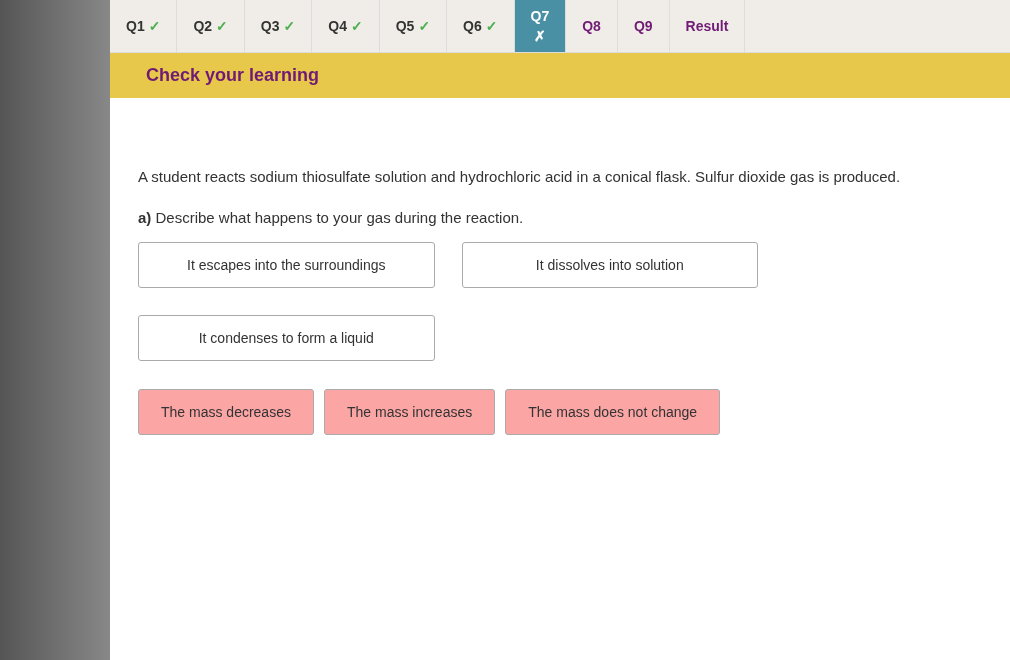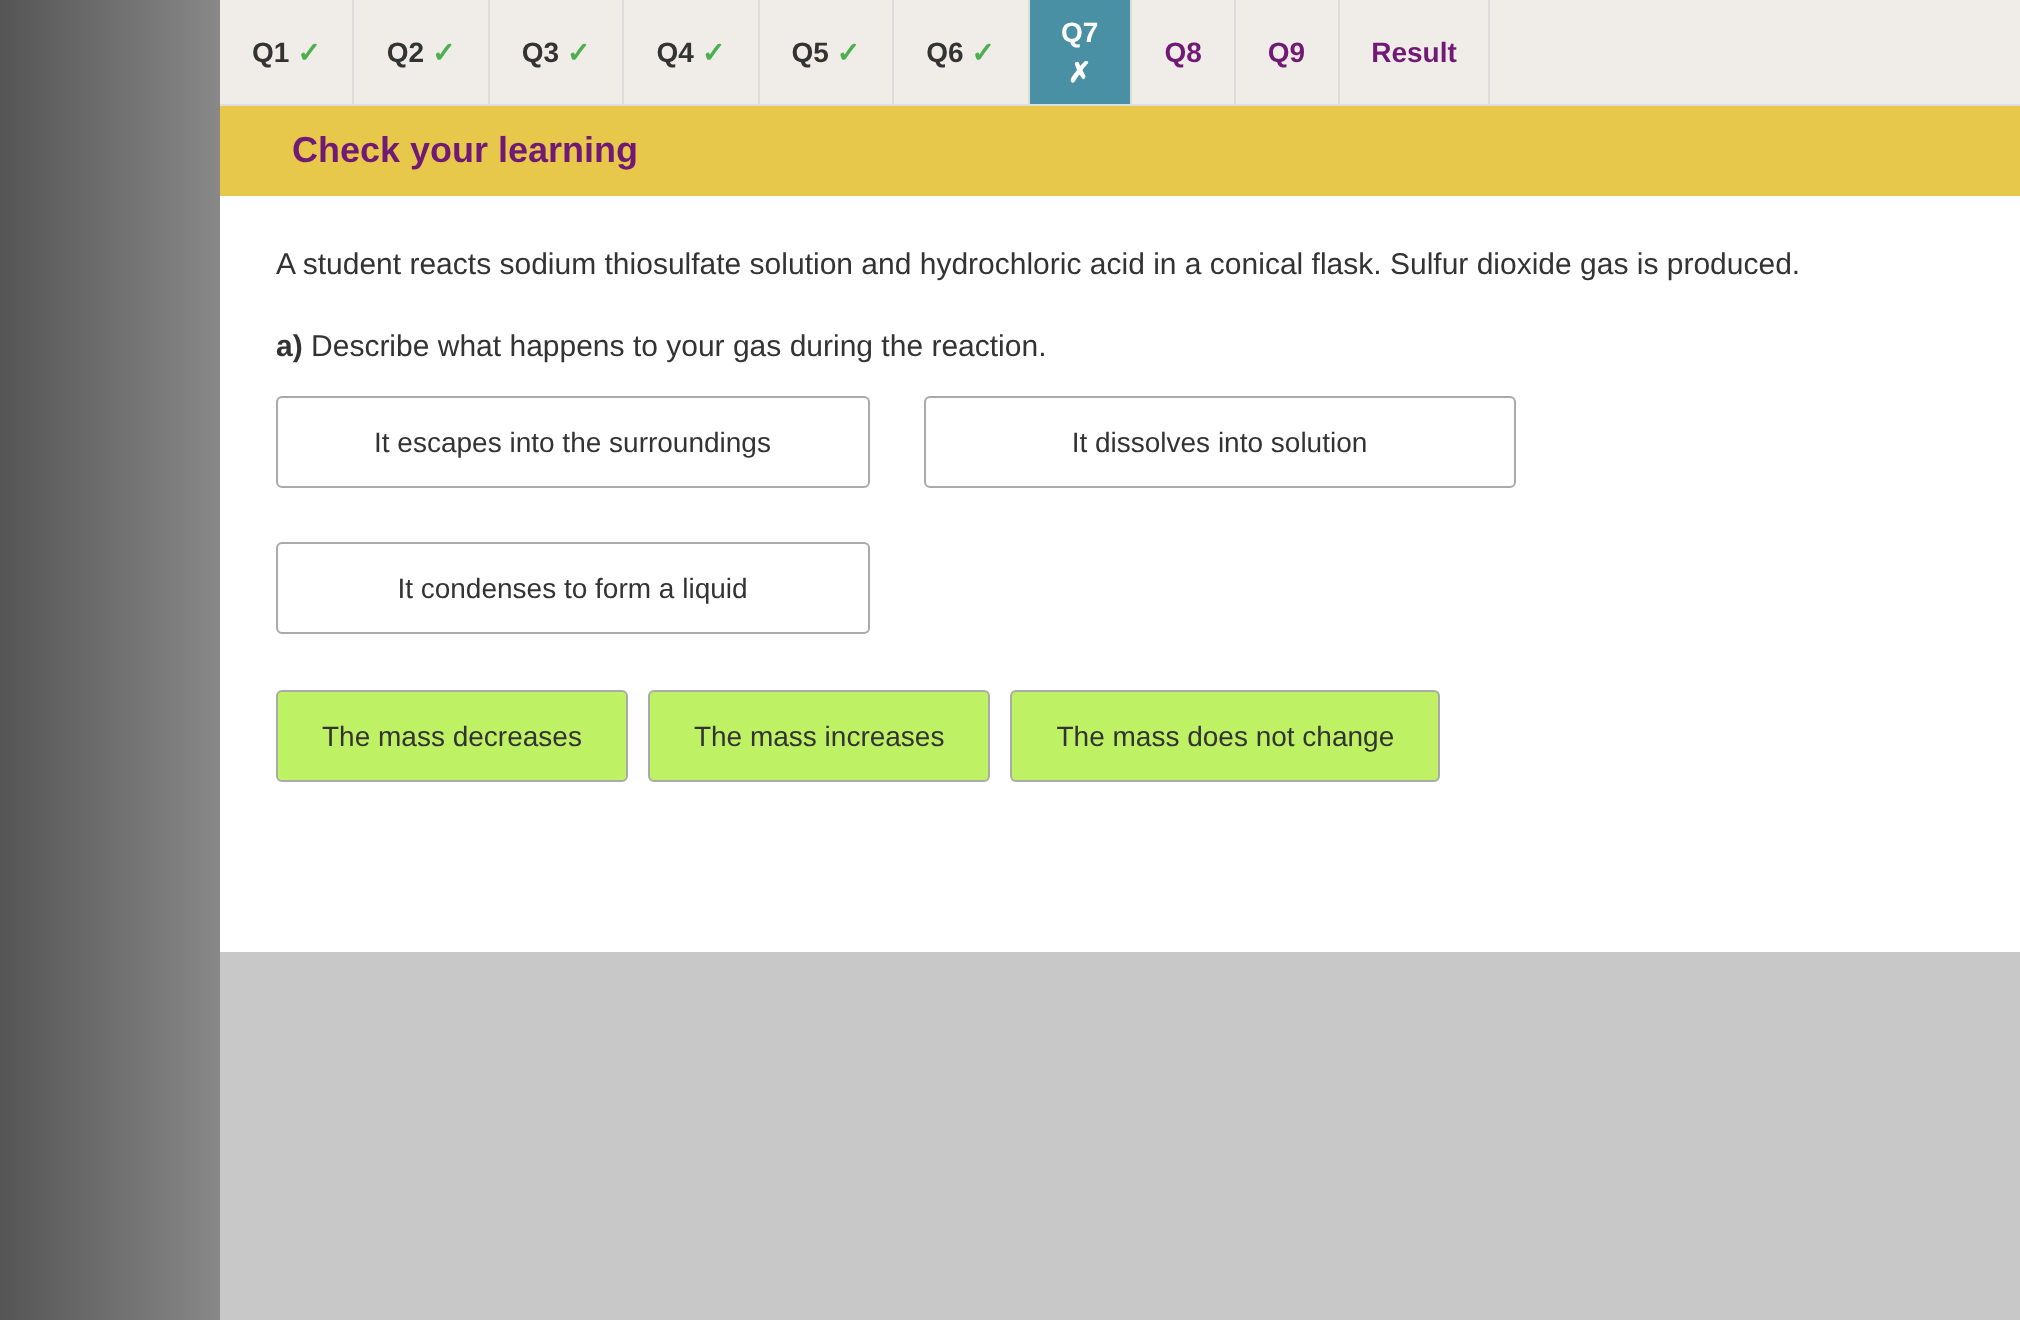--- a/index.html
+++ b/index.html
@@ -17,21 +17,21 @@
       background: linear-gradient(to right, #555, #888);
       flex-shrink: 0;
       height: 660px;
     }
 
     .main-content {
       flex: 1;
       background: #f0ede8;
       display: flex;
       flex-direction: column;
-      height: 476px;
+      height: 660px;
     }
 
     
     .nav-bar {
       display: flex;
       background: #f0ede8;
       border-bottom: 1px solid #ddd;
       padding: 0;
     }
 
@@ -83,20 +83,21 @@
       flex: 1;
       padding: 24px 28px;
       overflow-y: auto;
     }
 
     .intro-text {
       font-size: 15px;
       color: #333;
       margin-bottom: 20px;
       line-height: 1.5;
+      margin-top: 44px;
     }
 
     .question-label {
       font-size: 15px;
       font-weight: bold;
       color: #333;
       margin-bottom: 16px;
     }
 
     .question-label span {
@@ -125,21 +126,21 @@
 
     .options-row {
       display: flex;
       gap: 10px;
       margin-bottom: 20px;
       flex-wrap: wrap;
     }
 
     .option-btn-single {
       border: 1.5px solid #aaa;
-      background: #bef264;
+      background: #fca5a5;
       padding: 14px 22px;
       font-size: 14px;
       color: #333;
       cursor: pointer;
       text-align: center;
       border-radius: 3px;
       transition: background 0.15s;
     }
 
     .part-b-text {

